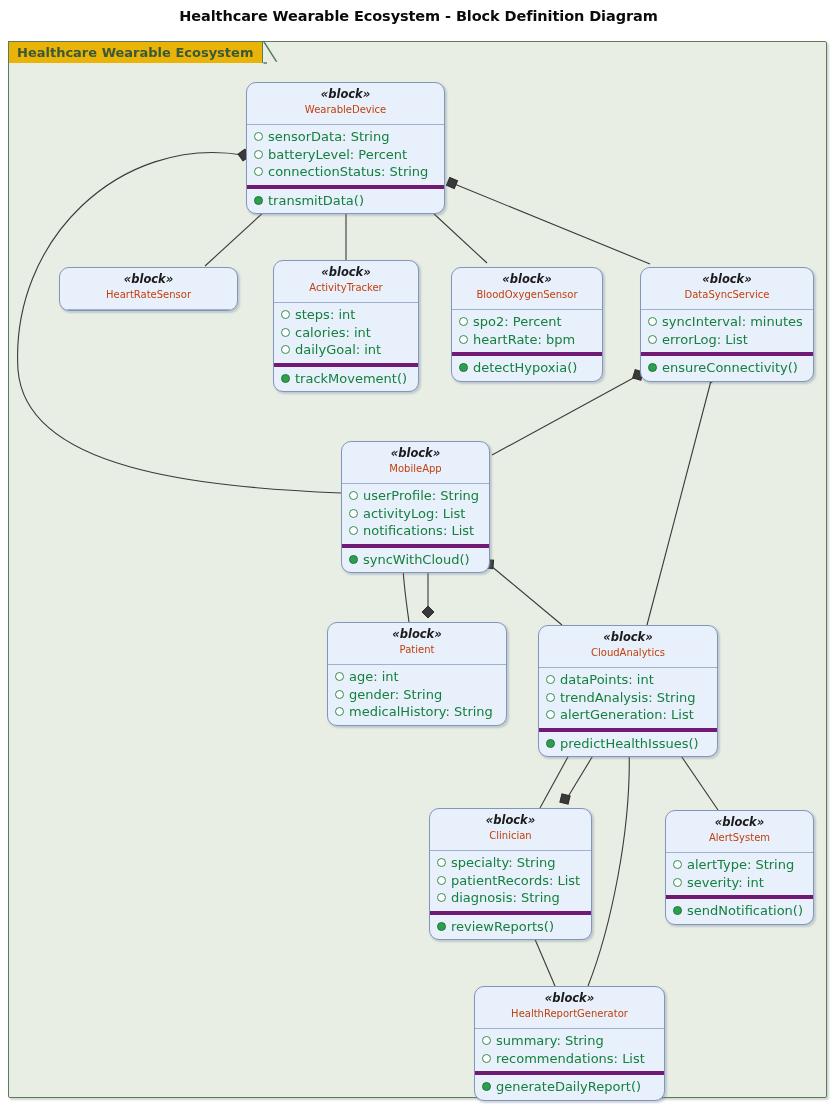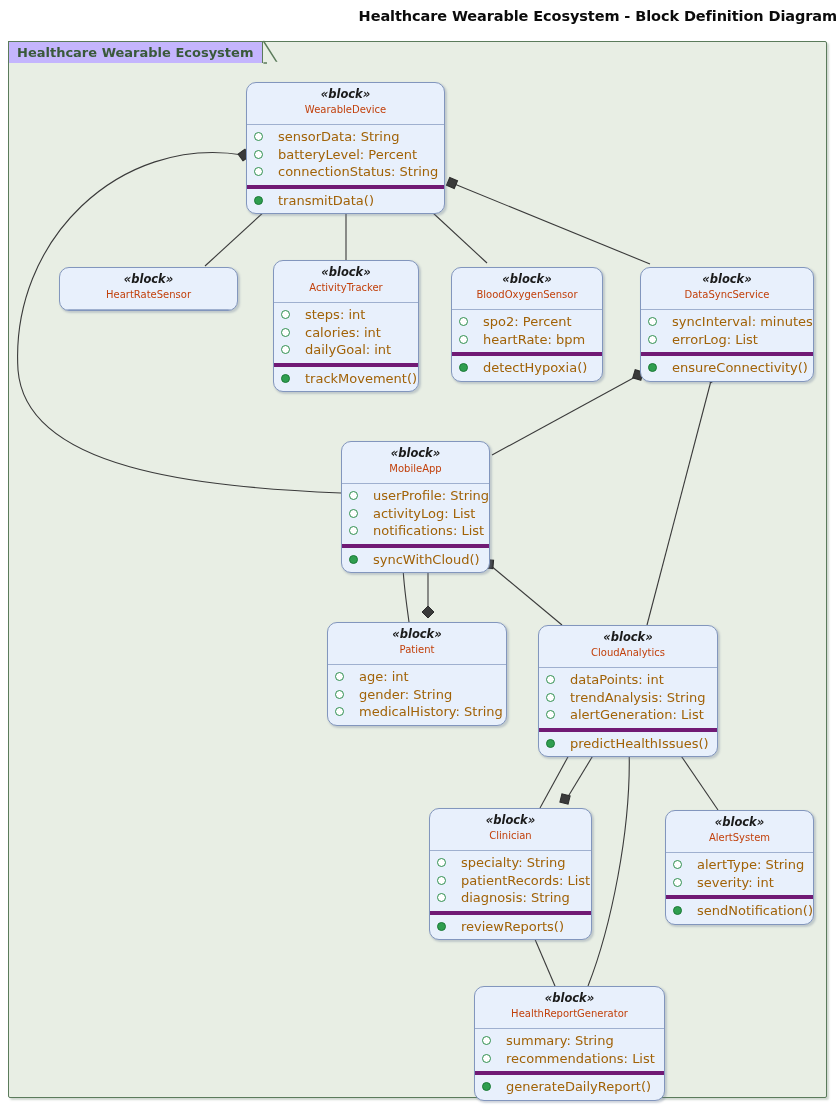--- a/index.html
+++ b/index.html
@@ -17,21 +17,21 @@
   #diagram-root {
     position: relative;
     width: 837px;
     height: 1112px;
   }
   #diagram-title {
     position: absolute;
     left: 0;
     top: 8px;
     width: 837px;
-    text-align: right;
+    text-align: center;
     font-size: 14.5px;
     font-weight: bold;
     color: #0b0b0b;
     letter-spacing: -0.1px;
   }
   #package-frame {
     position: absolute;
     left: 8px;
     top: 41px;
     width: 819px;
@@ -40,21 +40,21 @@
     border: 1.4px solid #5b7b5b;
     border-radius: 2px;
     box-sizing: border-box;
     box-shadow: 2px 2px 2px rgba(120,140,120,0.35);
   }
   #package-tab {
     position: absolute;
     left: 8px;
     top: 41px;
     height: 22px;
-    background: #c4b5fd;
+    background: #eab308;
     border: 1.4px solid #5b7b5b;
     border-bottom: none;
     box-sizing: border-box;
     padding: 0 9px 0 8px;
     display: flex;
     align-items: center;
   }
   #package-tab-label {
     font-size: 13px;
     font-weight: bold;
@@ -101,24 +101,23 @@
   .block-section {
     padding: 3px 7px 4px 7px;
   }
   .block-section + .block-section {
     border-top: 4px solid #701a75;
   }
   .member {
     display: flex;
     align-items: center;
     font-size: 13px;
-    color: #a16207;
+    color: #15803d;
     line-height: 17.5px;
     white-space: nowrap;
-    gap: 10px;
   }
   .bullet {
     display: inline-block;
     width: 7px;
     height: 7px;
     border-radius: 50%;
     margin-right: 5px;
     flex: 0 0 auto;
   }
   .bullet-attr {

